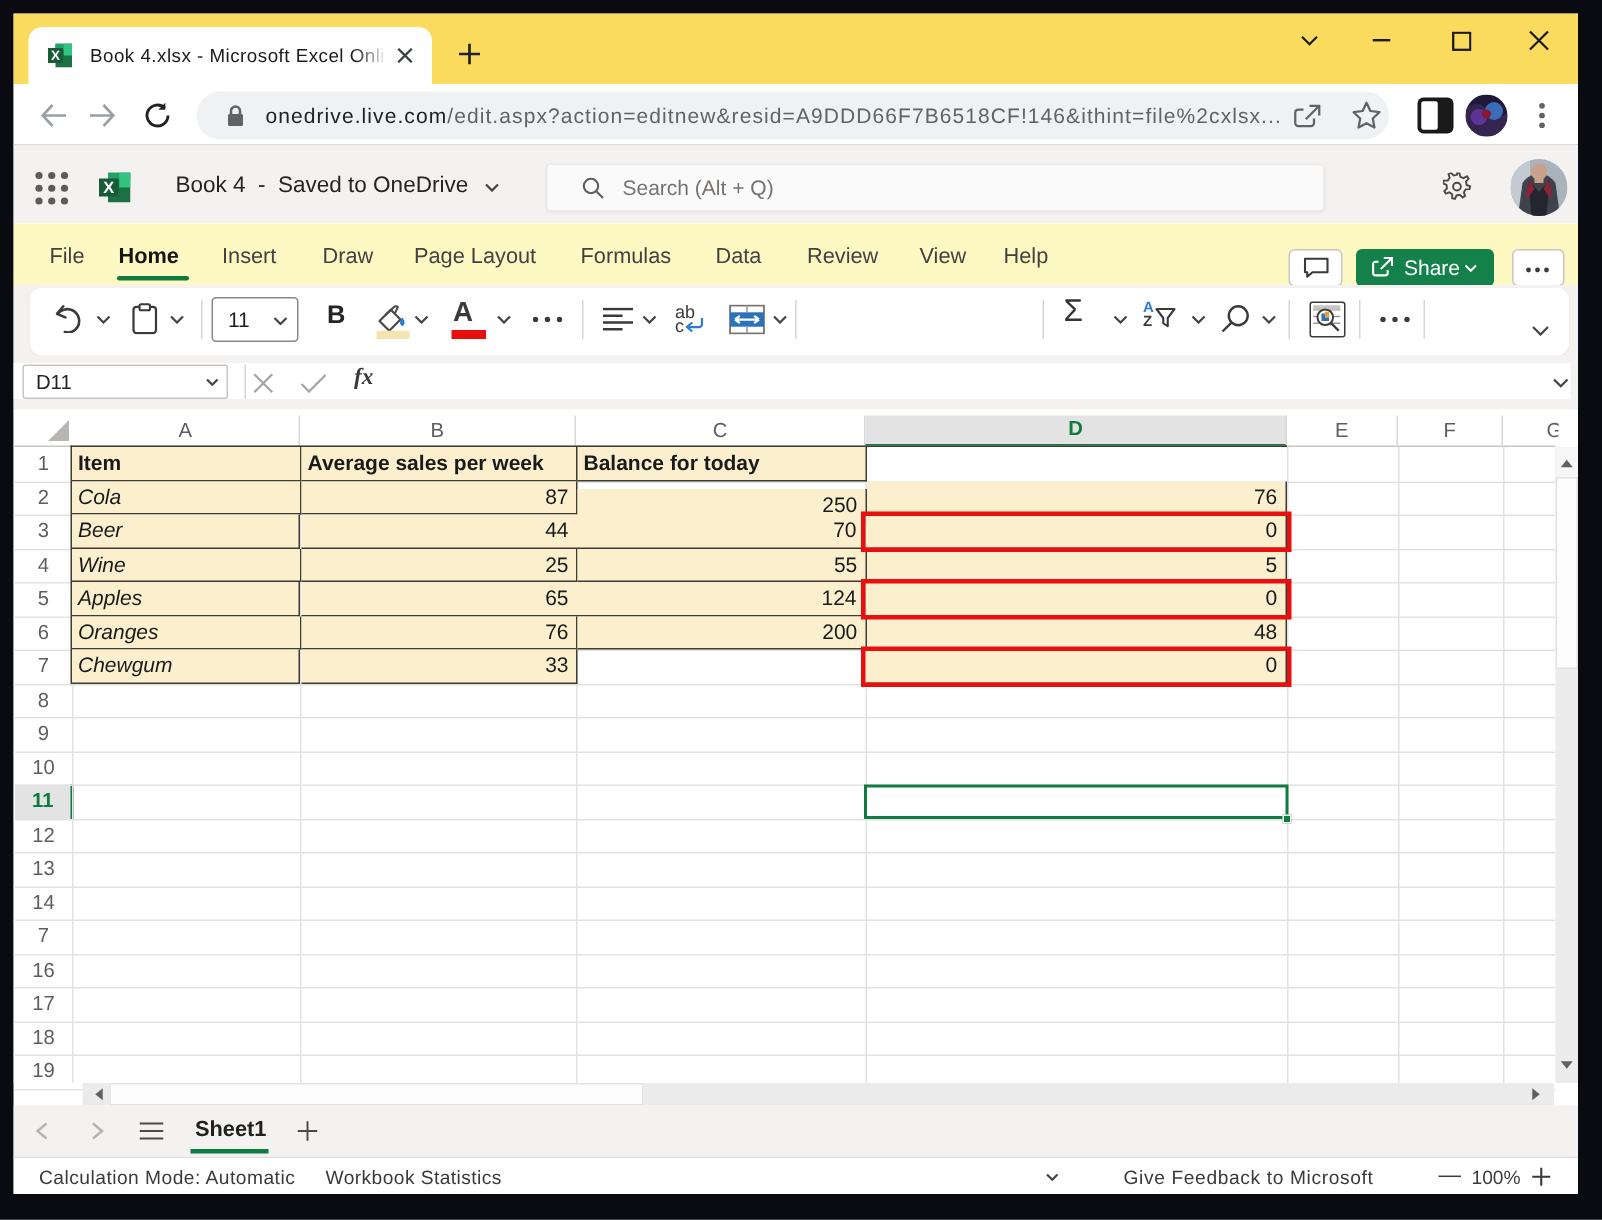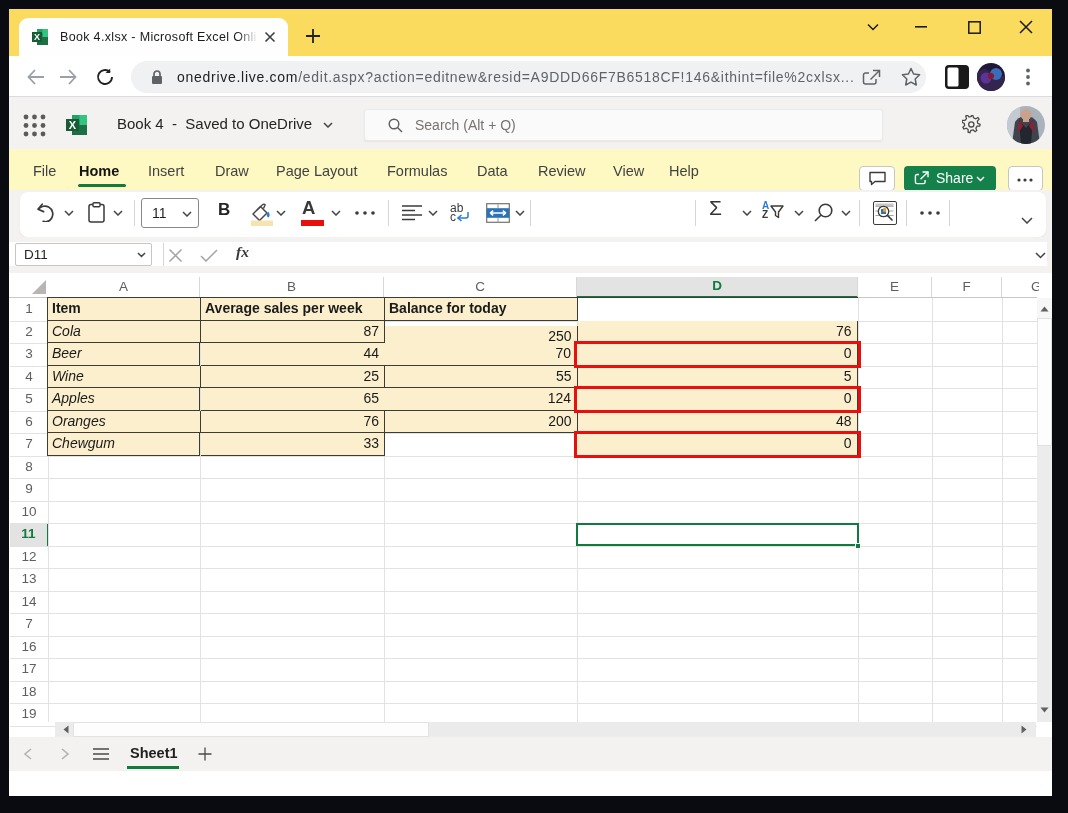--- a/index.html
+++ b/index.html
@@ -515,14 +515,27 @@
     <svg width="16" height="12" viewBox="0 0 16 12" style="position:absolute;left:84px;top:11px">
       <path d="M0 1 H16 M0 6 H16 M0 11 H16" stroke="#4a4a4a" stroke-width="1.4"></path>
     </svg>
     <div style="position:absolute;left:121px;top:8px;font-size:14.5px;font-weight:bold;color:#202020">Sheet1</div>
     <div style="position:absolute;left:118px;top:29px;width:52px;height:3px;background:#0f7b3f"></div>
     <svg width="14" height="14" viewBox="0 0 14 14" style="position:absolute;left:189px;top:10px">
       <path d="M7 0.5 V13.5 M0.5 7 H13.5" stroke="#4a4a4a" stroke-width="1.3"></path>
     </svg>
   </div>
 
+  <div id="statusbar">
+    <div style="position:absolute;left:17px;top:5px;font-size:12.8px;letter-spacing:0.32px">Calculation Mode: Automatic</div>
+    <div style="position:absolute;left:208px;top:5px;font-size:12.8px;letter-spacing:0.28px">Workbook Statistics</div>
+    <svg width="9" height="6" viewBox="0 0 9 6" style="position:absolute;left:688px;top:10px">
+        <path d="M1 1 L4.5 4.5 L8 1" class="chev"></path>
+      </svg>
+    <div style="position:absolute;left:740px;top:5px;font-size:12.8px;letter-spacing:0.42px">Give Feedback to Microsoft</div>
+    <div style="position:absolute;left:950px;top:3px;font-size:15px">—</div>
+    <div style="position:absolute;left:972px;top:5px;font-size:12.8px">100%</div>
+    <svg width="13" height="13" viewBox="0 0 13 13" style="position:absolute;left:1012px;top:6px">
+      <path d="M6.5 0.5 V12.5 M0.5 6.5 H12.5" stroke="#3b3a39" stroke-width="1.4"></path>
+    </svg>
+  </div>
 
 </div>
 
 </body></html>

